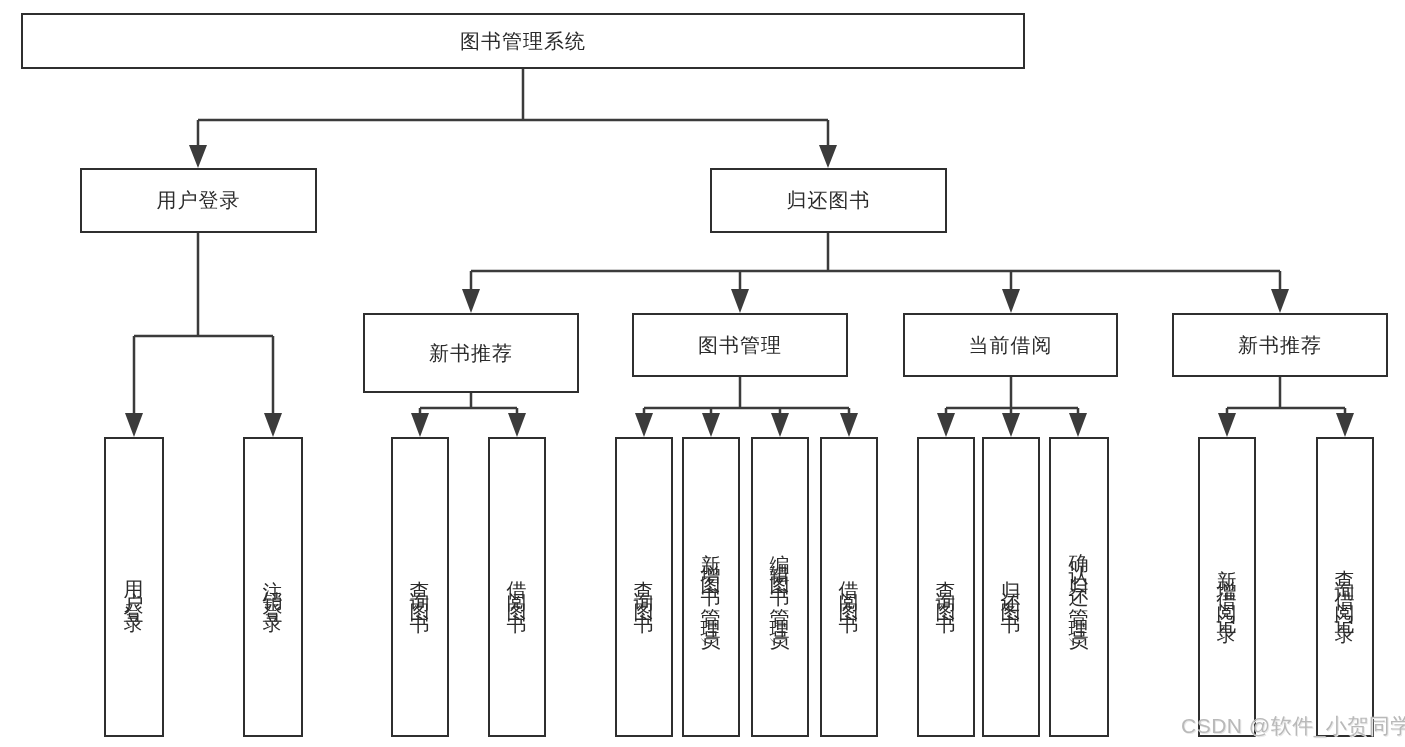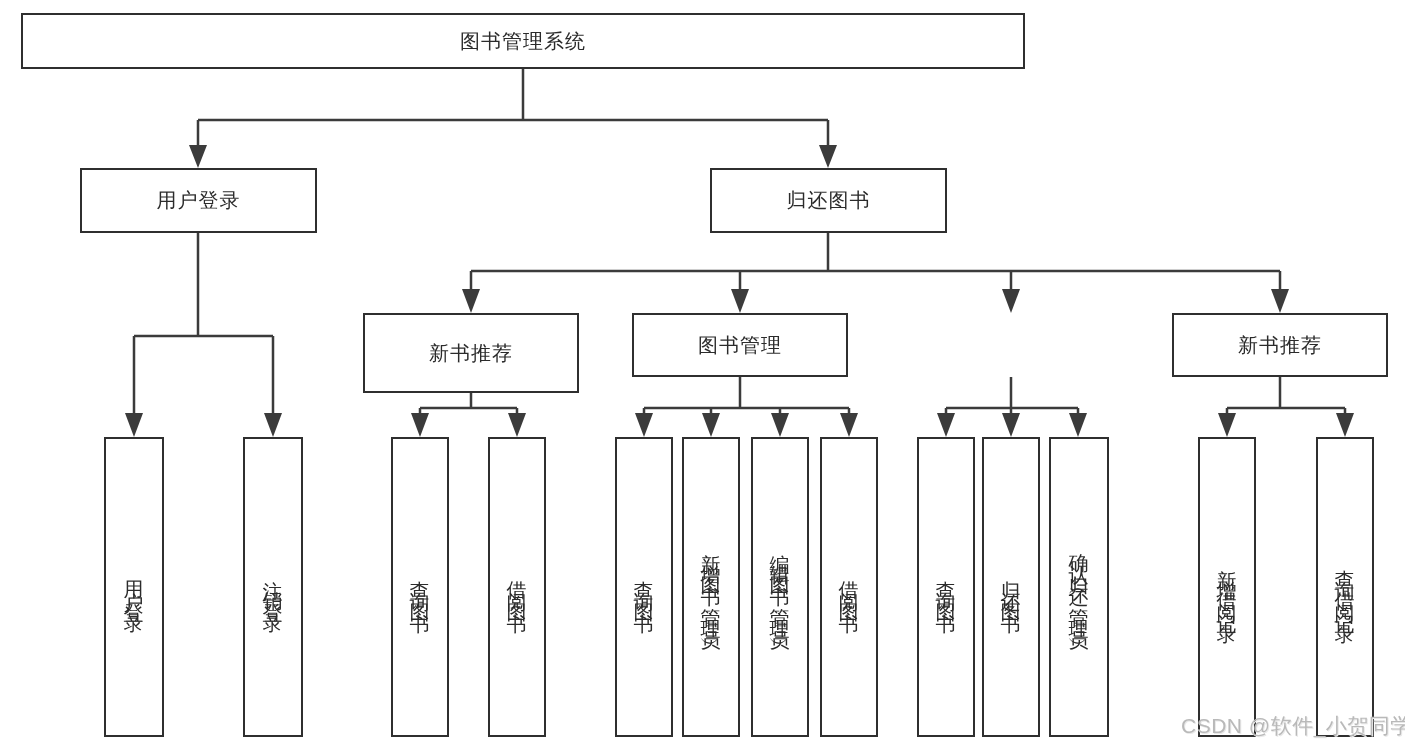--- a/index.html
+++ b/index.html
@@ -96,20 +96,23 @@
   <div class="hbox" style="left:710px;top:168px;width:237px;height:65px">
     <span>归还图书</span>
   </div>
 
   <div class="hbox" style="left:363px;top:313px;width:216px;height:80px">
     <span>新书推荐</span>
   </div>
   <div class="hbox" style="left:632px;top:313px;width:216px;height:64px">
     <span>图书管理</span>
   </div>
+  <div class="hbox" style="left:903px;top:313px;width:215px;height:64px">
+    <span>当前借阅</span>
+  </div>
   <div class="hbox" style="left:1172px;top:313px;width:216px;height:64px">
     <span>新书推荐</span>
   </div>
 
   <div class="vbox" style="left:104px;top:437px;width:60px;height:300px">
     <span>用户登录</span>
   </div>
   <div class="vbox" style="left:243px;top:437px;width:60px;height:300px">
     <span>注销登录</span>
   </div>

